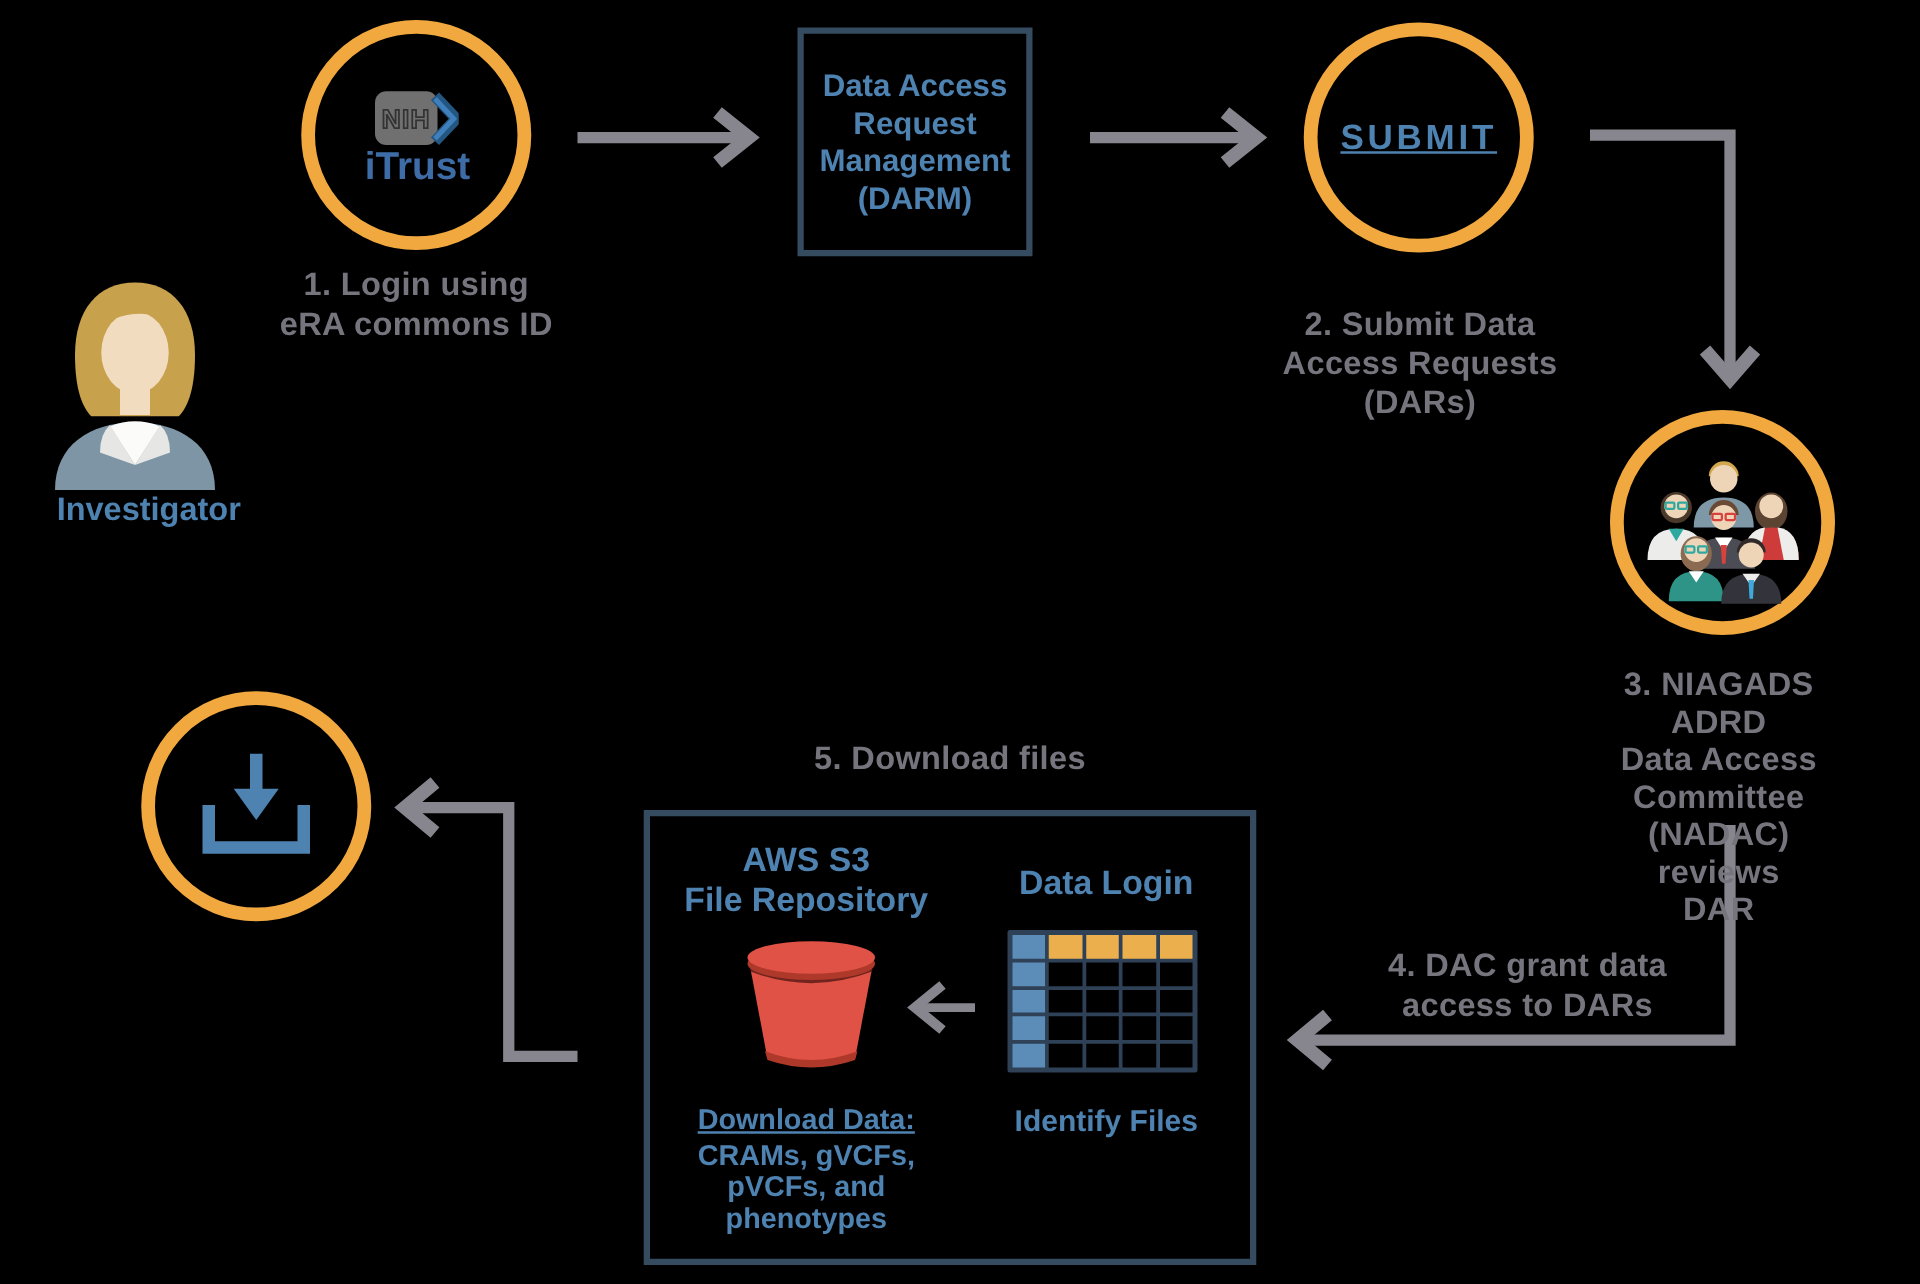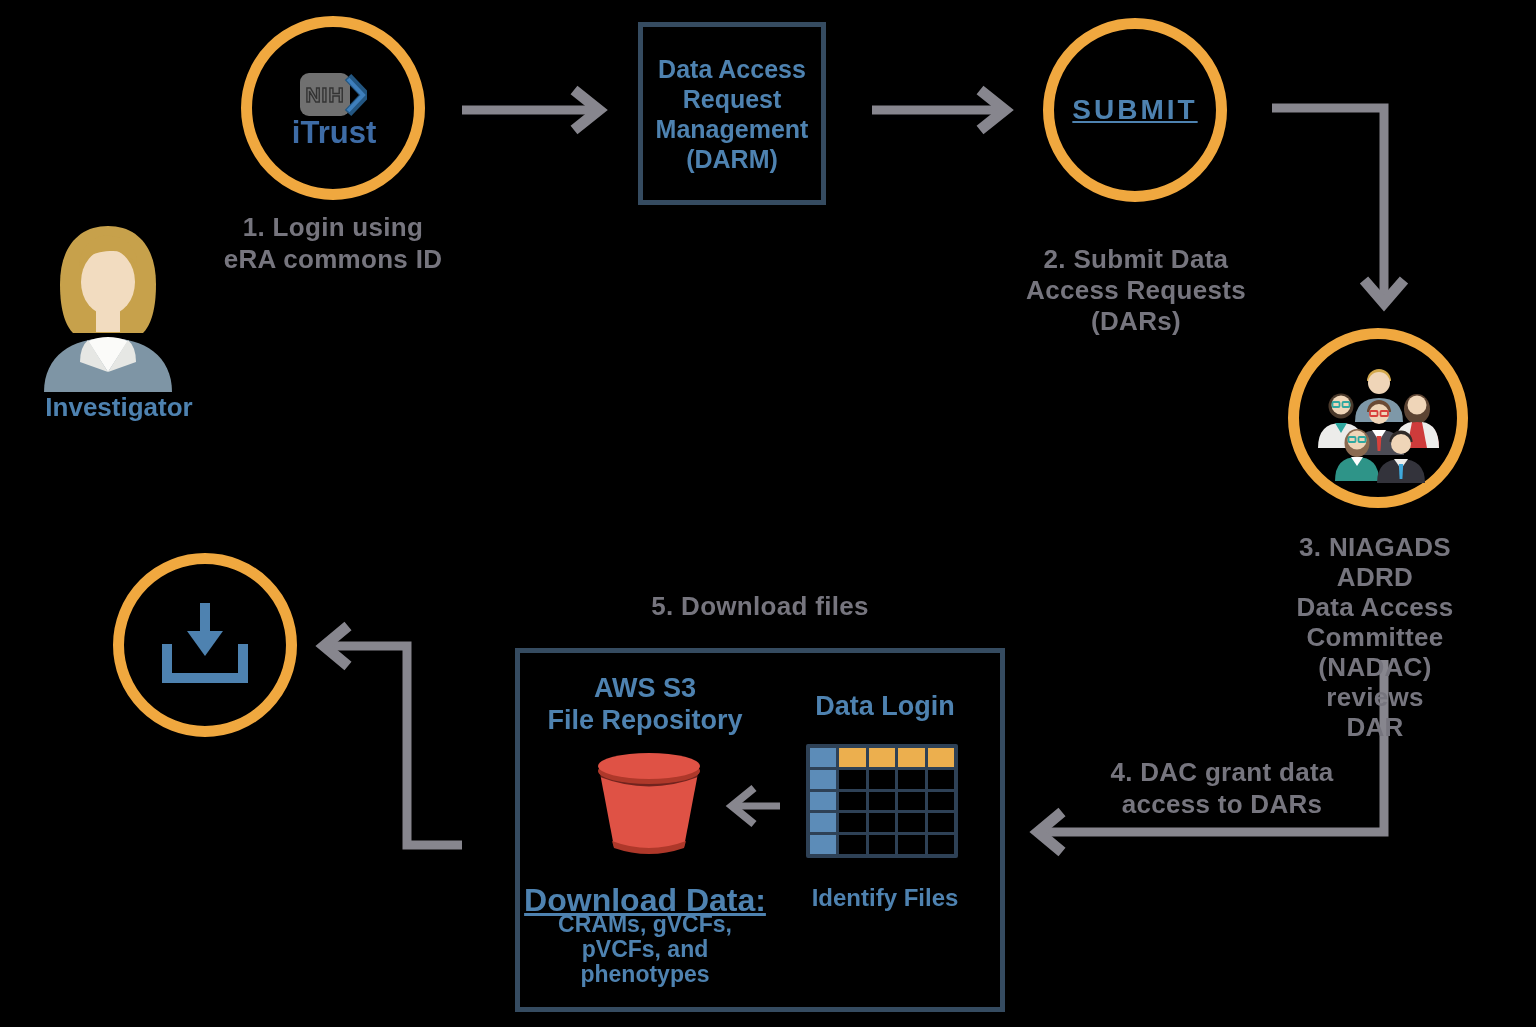--- a/index.html
+++ b/index.html
@@ -208,21 +208,21 @@
       <div></div>
       <div></div>
       <div></div>
     <div></div>
       <div></div>
       <div></div>
       <div></div>
       <div></div>
   </div>
 
-  <div class="blue-label underlined" style="left:645px;top:882px;font-size:32px;">Download Data:</div>
+  <div class="blue-label underlined" style="left:645px;top:882px;font-size:23px;">Download Data:</div>
   <div class="blue-label" style="left:645px;top:912px;font-size:23px;line-height:25px;">CRAMs, gVCFs,
 pVCFs, and
 phenotypes</div>
   <div class="blue-label" style="left:885px;top:884px;font-size:24px;">Identify Files</div>
 
   <div class="ring" style="left:113px;top:553px;width:184px;height:184px;"></div>
   <svg style="left:161px;top:600px;width:88px;height:86px" viewBox="0 0 88 86">
     <path d="M44,3 V34" fill="none" stroke="var(--blue,#4E82B0)" stroke-width="10"></path>
     <polygon points="26,31 62,31 44,56" fill="var(--blue,#4E82B0)"></polygon>
     <path d="M6,44 V78 H82 V44" fill="none" stroke="var(--blue,#4E82B0)" stroke-width="10"></path>

